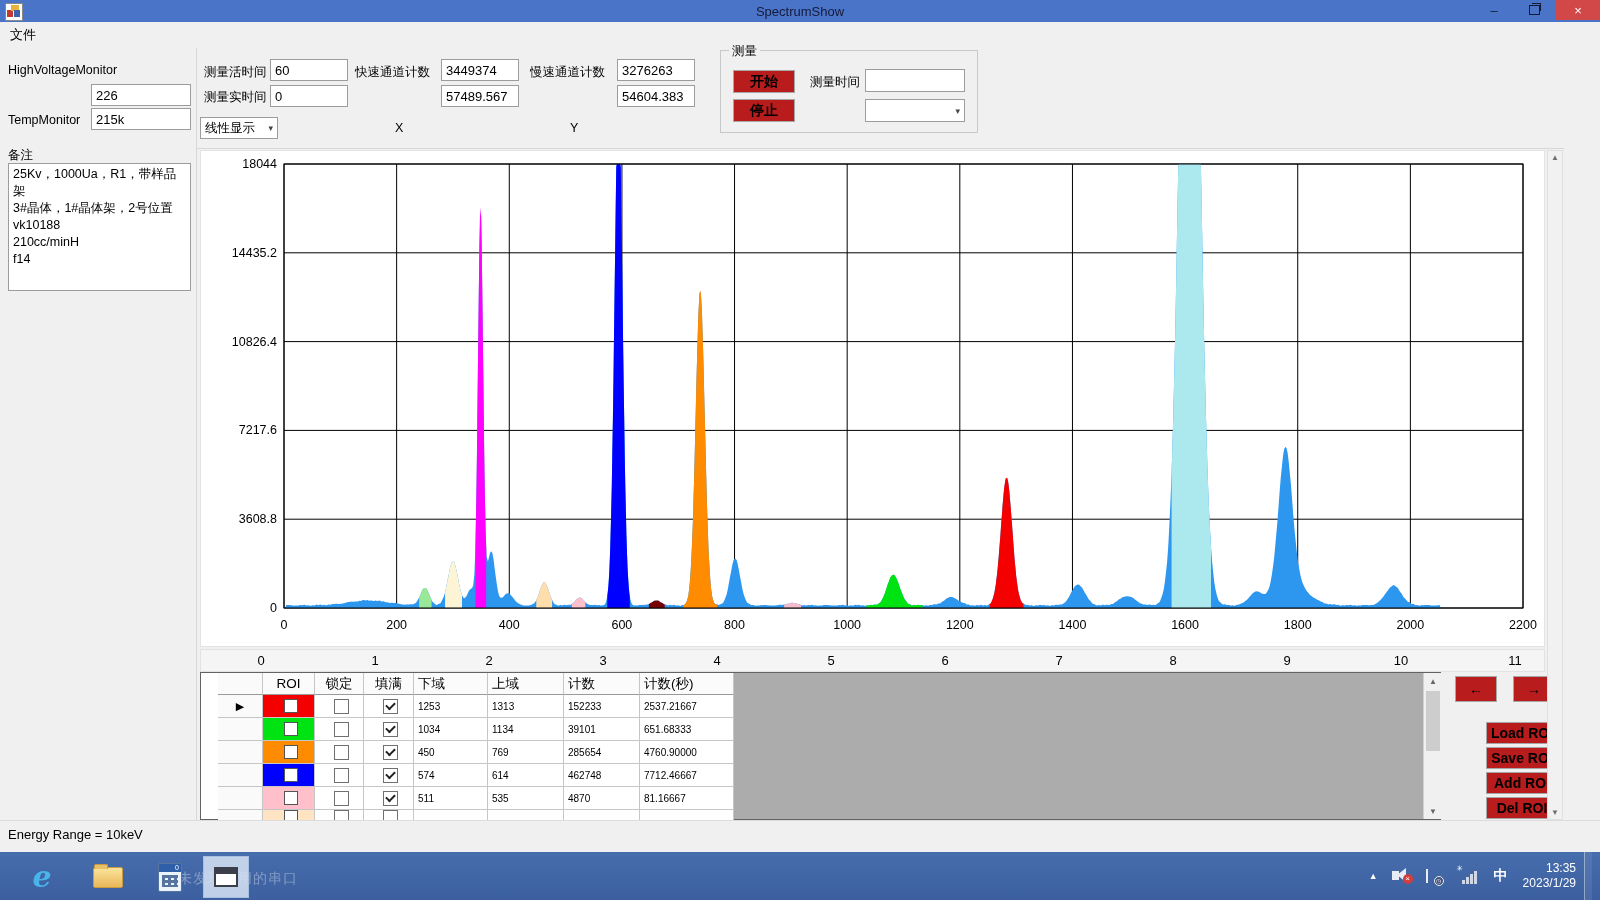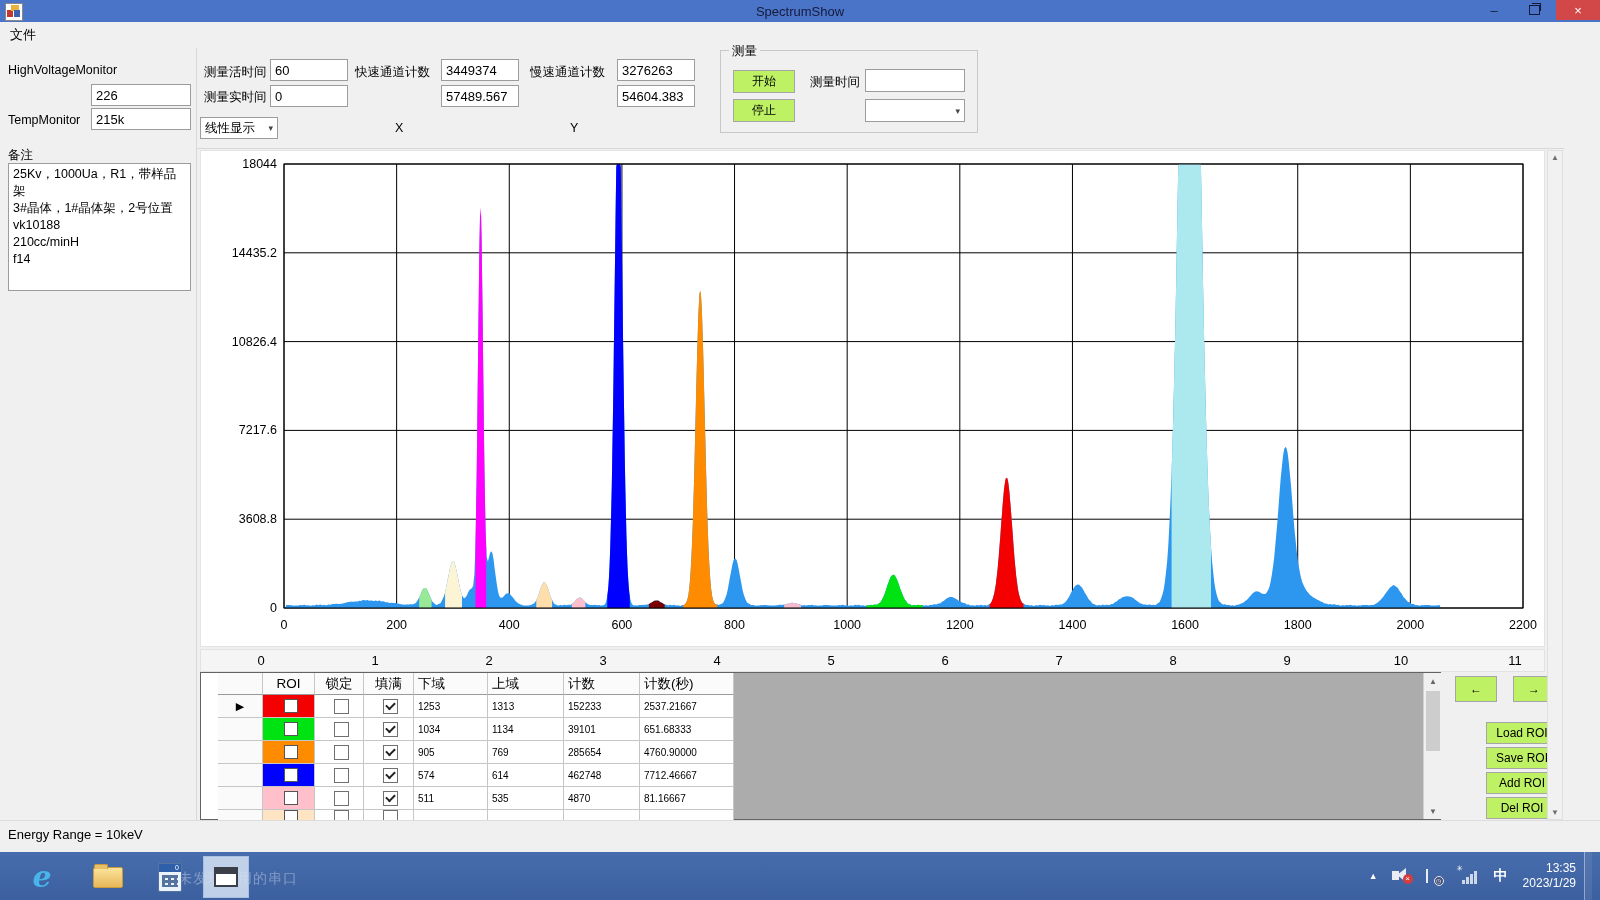--- a/index.html
+++ b/index.html
@@ -15,22 +15,22 @@
   .closebtn{background:#d24848;color:#fff;width:44px;}
   .restore-glyph{width:9px;height:8px;border:1px solid #15193a;position:relative;background:transparent;}
   .restore-glyph:before{content:"";position:absolute;left:2px;top:-3px;width:8px;height:7px;border:1px solid #15193a;border-bottom:none;border-left:none;}
   
   .menubar{left:0;top:22px;width:1600px;height:26px;background:#f0f0f0;display:flex;align-items:center;}
   .menuitem{padding:0 10px;font-size:13px;color:#000;height:100%;display:flex;align-items:center;}
   
   .lbl{position:absolute;font-size:12.5px;color:#000;white-space:nowrap;}
   .tbx{position:absolute;background:#fff;border:1px solid #9c9c9c;font-size:13px;color:#000;padding:8px 4px;
        font-family:"Liberation Sans","DejaVu Sans",sans-serif;box-sizing:border-box;outline:none;}
-  .btn{position:absolute;background:#bef264;border:1px solid #a6a6a6;font-size:12px;color:#000;
-       display:flex;align-items:center;justify-content:center;box-sizing:border-box;cursor:default;}
+  .btn{position:absolute;background:#b91c1c;border:1px solid #a6a6a6;font-size:14px;color:#000;
+       display:flex;align-items:center;justify-content:center;box-sizing:border-box;cursor:default;font-weight:bold;}
   .combo{position:absolute;background:#fff;border:1px solid #9c9c9c;font-size:12.5px;display:flex;
        align-items:center;box-sizing:border-box;padding-left:4px;}
   .combo .arr{margin-left:auto;padding-right:4px;font-size:9px;color:#444;}
   .groupbox{position:absolute;border:1px solid #c8c8c8;box-sizing:border-box;}
   .groupbox .gb-title{position:absolute;left:8px;top:-8px;background:#f0f0f0;padding:0 3px;font-size:12.5px;}
   .divider-v{position:absolute;width:1px;background:#d8d8d8;}
   .divider-h{position:absolute;height:1px;background:#d8d8d8;}
   .notes{position:absolute;background:#fff;border:1px solid #9c9c9c;font-size:12.5px;line-height:17px;
        padding:2px 4px;white-space:pre-line;box-sizing:border-box;color:#000;}
   
@@ -272,21 +272,21 @@
         <div class="tcell rowhdr" style="width: 45px; height: 23px; font-size: 11px;"></div>
         <div class="tcell" style="width: 52px; background: rgb(255, 140, 0); height: 23px;">
           <span class="swatchbox"></span>
         </div>
         <div class="tcell" style="width: 49px; height: 23px;">
           <span class="cb"></span>
         </div>
         <div class="tcell" style="width: 50px; height: 23px;">
           <span class="cb checked"></span>
         </div>
-        <div class="tcell" style="width: 74px; height: 23px;">905</div>
+        <div class="tcell" style="width: 74px; height: 23px;">450</div>
         <div class="tcell" style="width: 76px; height: 23px;">769</div>
         <div class="tcell" style="width: 76px; height: 23px;">285654</div>
         <div class="tcell" style="width: 94px; height: 23px;">4760.90000</div>
       </div>
       <div class="trow" style="top: 91px; height: 23px; overflow: hidden;">
         <div class="tcell rowhdr" style="width: 45px; height: 23px; font-size: 11px;"></div>
         <div class="tcell" style="width: 52px; background: rgb(0, 0, 255); height: 23px;">
           <span class="swatchbox"></span>
         </div>
         <div class="tcell" style="width: 49px; height: 23px;">

